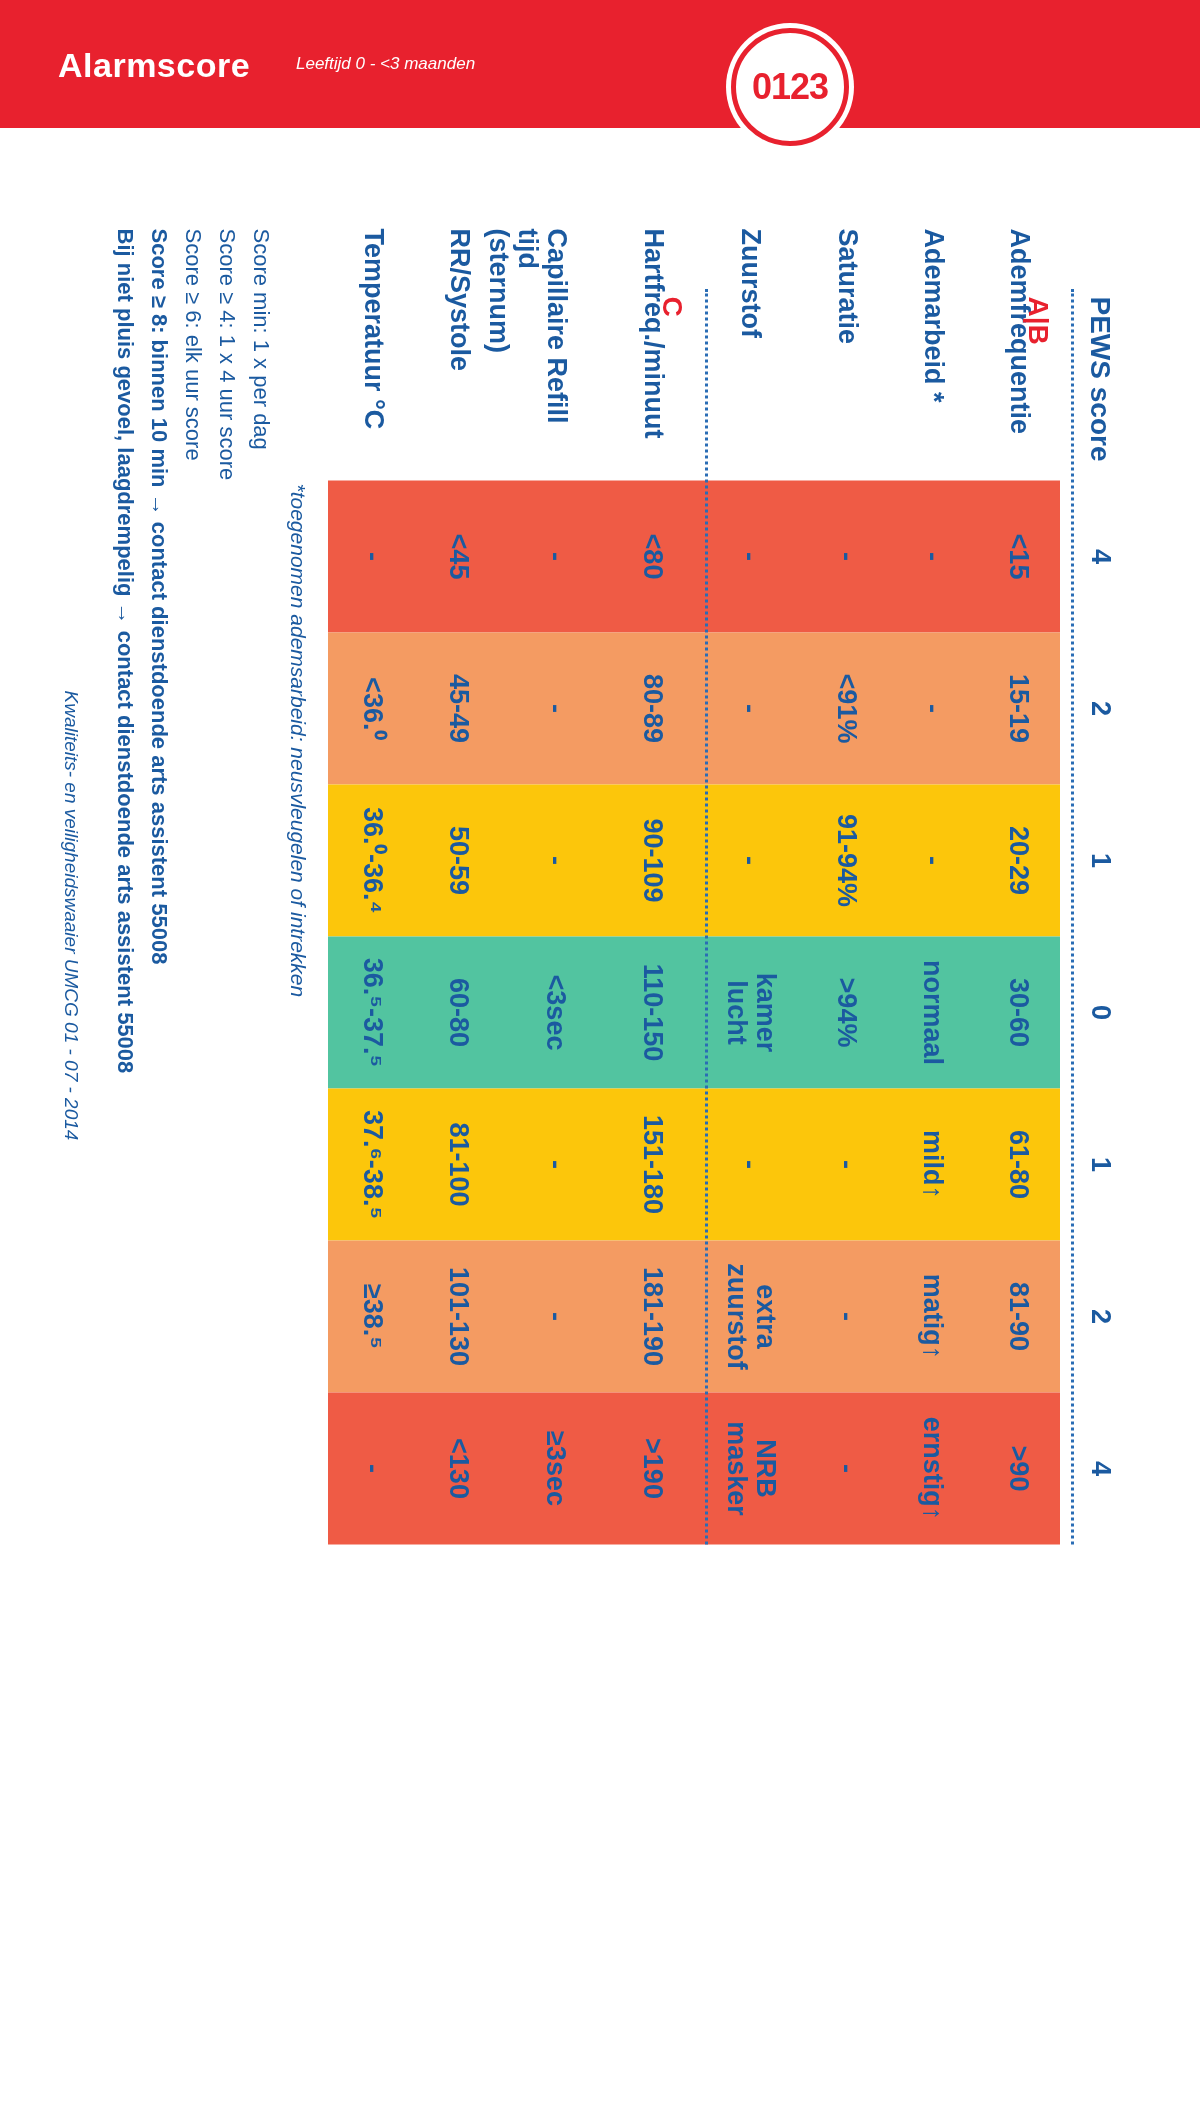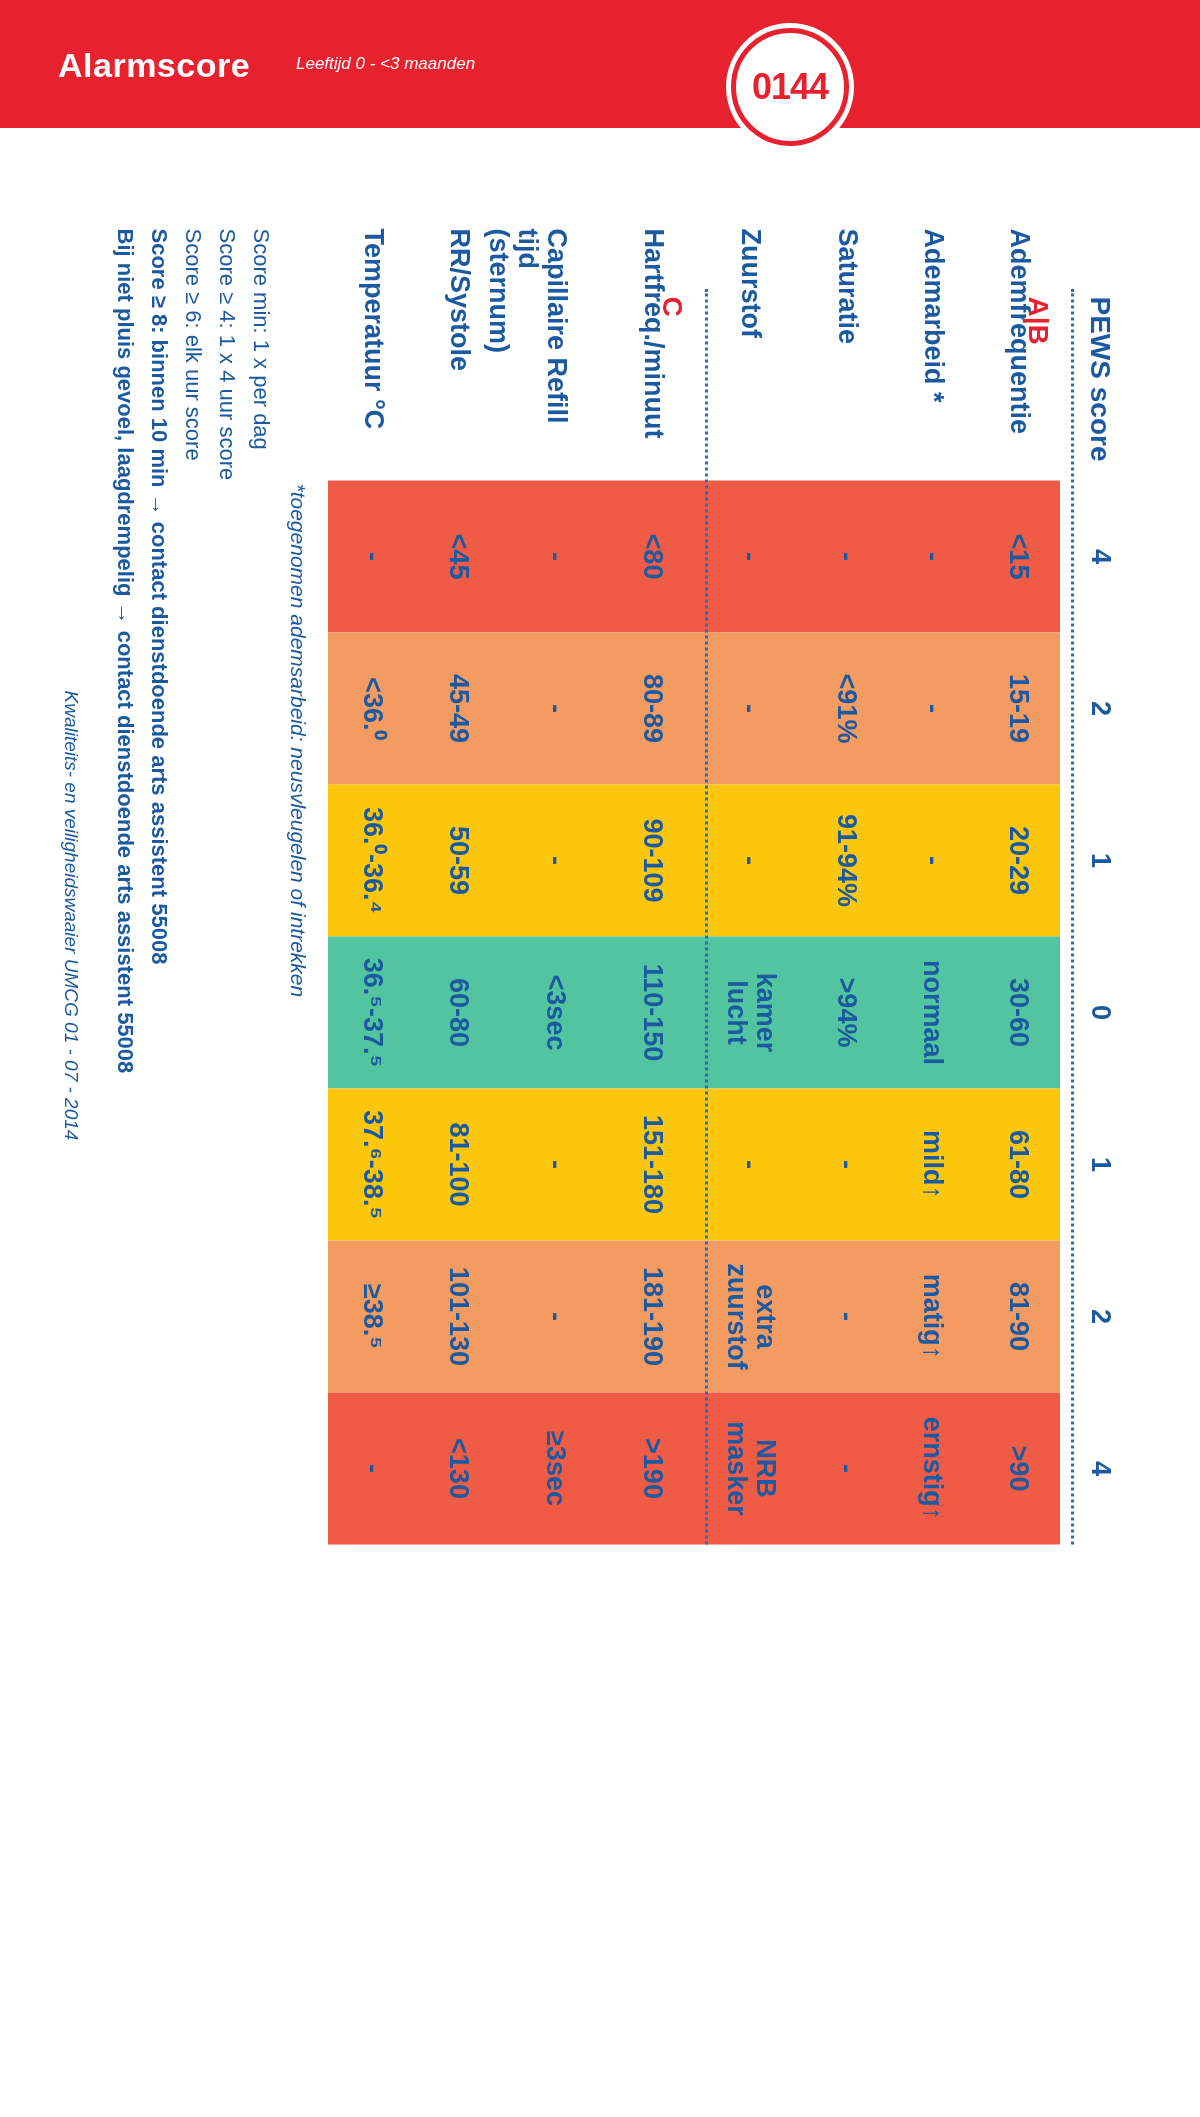--- a/index.html
+++ b/index.html
@@ -103,21 +103,21 @@
   }
 </style>
 </head>
 <body>
 
 <div class="header-bar">
   <div class="header-inner">
     <div class="title">Alarmscore</div>
     <div class="subtitle">Leeftijd 0 - &lt;3 maanden</div>
     <div class="badge">
-      <div class="badge-text">0144</div>
+      <div class="badge-text">0123</div>
     </div>
   </div>
 </div>
 
 <div class="stage">
   <div class="card">
     <div class="grid" id="grid">
         <div class="colband" style="left: 352px; top: 140px; width: 152px; height: 732px; background: rgb(239, 91, 69);"></div>
         <div class="colband" style="left: 504px; top: 140px; width: 152px; height: 732px; background: rgb(244, 155, 98);"></div>
         <div class="colband" style="left: 656px; top: 140px; width: 152px; height: 732px; background: rgb(252, 198, 11);"></div>

